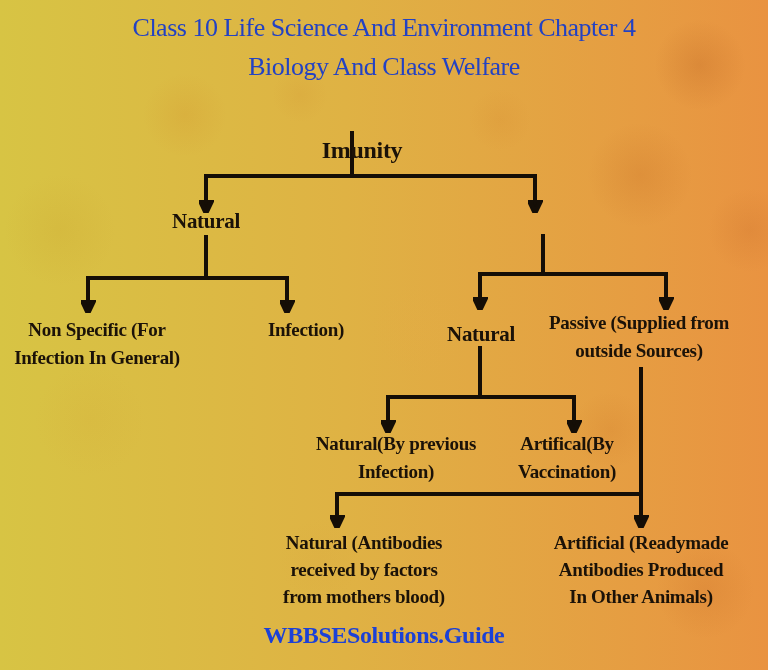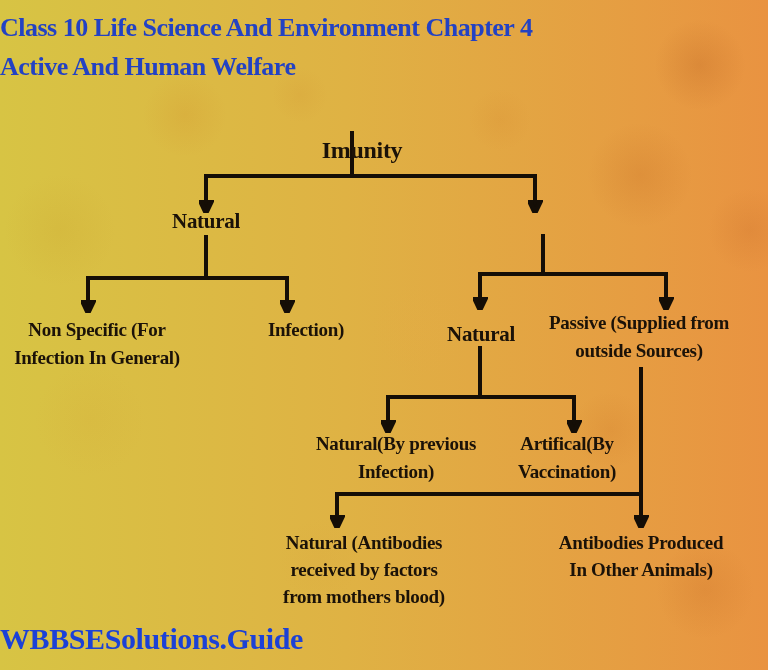--- a/index.html
+++ b/index.html
@@ -15,48 +15,48 @@
       radial-gradient(circle 60px at 750px 230px, rgba(180,85,25,.15),  transparent 70%),
       radial-gradient(circle 70px at 420px 330px, rgba(230,170,70,.14), transparent 70%),
       radial-gradient(circle 80px at 90px 420px,  rgba(210,160,50,.12), transparent 70%),
       radial-gradient(circle 55px at 610px 430px, rgba(190,95,25,.13),  transparent 70%),
       radial-gradient(circle 70px at 705px 590px, rgba(185,90,25,.16),  transparent 70%),
       radial-gradient(circle 60px at 320px 560px, rgba(215,160,60,.12), transparent 70%),
       radial-gradient(circle 45px at 500px 120px, rgba(200,110,30,.10), transparent 70%),
       linear-gradient(to right, #d7c444 0%, #dfb244 45%, #e99341 100%);
   }
   .title{
-    position:absolute; top:8px; left:0; right:0; 
-    color:#2342c3; font-weight:700; font-size:26px; line-height:39px;
+    position:absolute; top:8px; left:0; right:0; text-align:center;
+    color:#2342c3; font-weight:400; font-size:26px; line-height:39px;
     letter-spacing:-0.5px;
   }
   #connectors{position:absolute; left:0; top:0; width:768px; height:670px;}
   #connectors path{stroke:#150e06; stroke-width:4; fill:none;}
   .node{
     position:absolute; transform:translateX(-50%);
     color:#1b1208; font-weight:700; font-size:19px; line-height:28px;
     text-align:center; white-space:nowrap; letter-spacing:-0.3px;
   }
   .node span{display:block;}
   .node.root{font-size:24px;margin-top:34px;}
   .node.lvl1{font-size:21px;}
   .node.tight{line-height:27px;}
   .footer{
-    position:absolute; top:622px; left:0; right:0; 
-    color:#1c41d6; font-weight:700; font-size:30px; letter-spacing:-0.4px;
+    position:absolute; top:622px; left:0; right:0; text-align:center;
+    color:#1c41d6; font-weight:700; font-size:24px; letter-spacing:-0.4px;
   }
 </style>
 </head>
 <body>
 
 <div id="stage">
 
   <div class="title">
     <span>Class 10 Life Science And Environment Chapter 4</span><br>
-    <span>Active And Human Welfare</span>
+    <span>Biology And Class Welfare</span>
   </div>
 
   <svg id="connectors" viewBox="0 0 768 670" xmlns="http://www.w3.org/2000/svg" aria-hidden="true">
     <defs>
       <marker id="ah" viewBox="0 0 10 10" refX="8.5" refY="5" markerWidth="13" markerHeight="15" orient="auto" markerUnits="userSpaceOnUse">
         <path d="M0,0.4 L9.6,5 L0,9.6 Z" fill="#150e06" stroke="none"></path>
       </marker>
     </defs>
 
     <path d="M352,131 L352,178"></path>
@@ -122,20 +122,21 @@
     <span>Vaccination)</span>
   </div>
 
   <div class="node tight" style="left:364px; top:529px">
     <span>Natural (Antibodies</span>
     <span>received by factors</span>
     <span>from mothers blood)</span>
   </div>
 
   <div class="node tight" style="left:641px; top:529px">
+    <span>Artificial (Readymade</span>
     <span>Antibodies Produced</span>
     <span>In Other Animals)</span>
   </div>
 
   <div class="footer">
     <span>WBBSESolutions.Guide</span>
   </div>
 
 </div>
 

